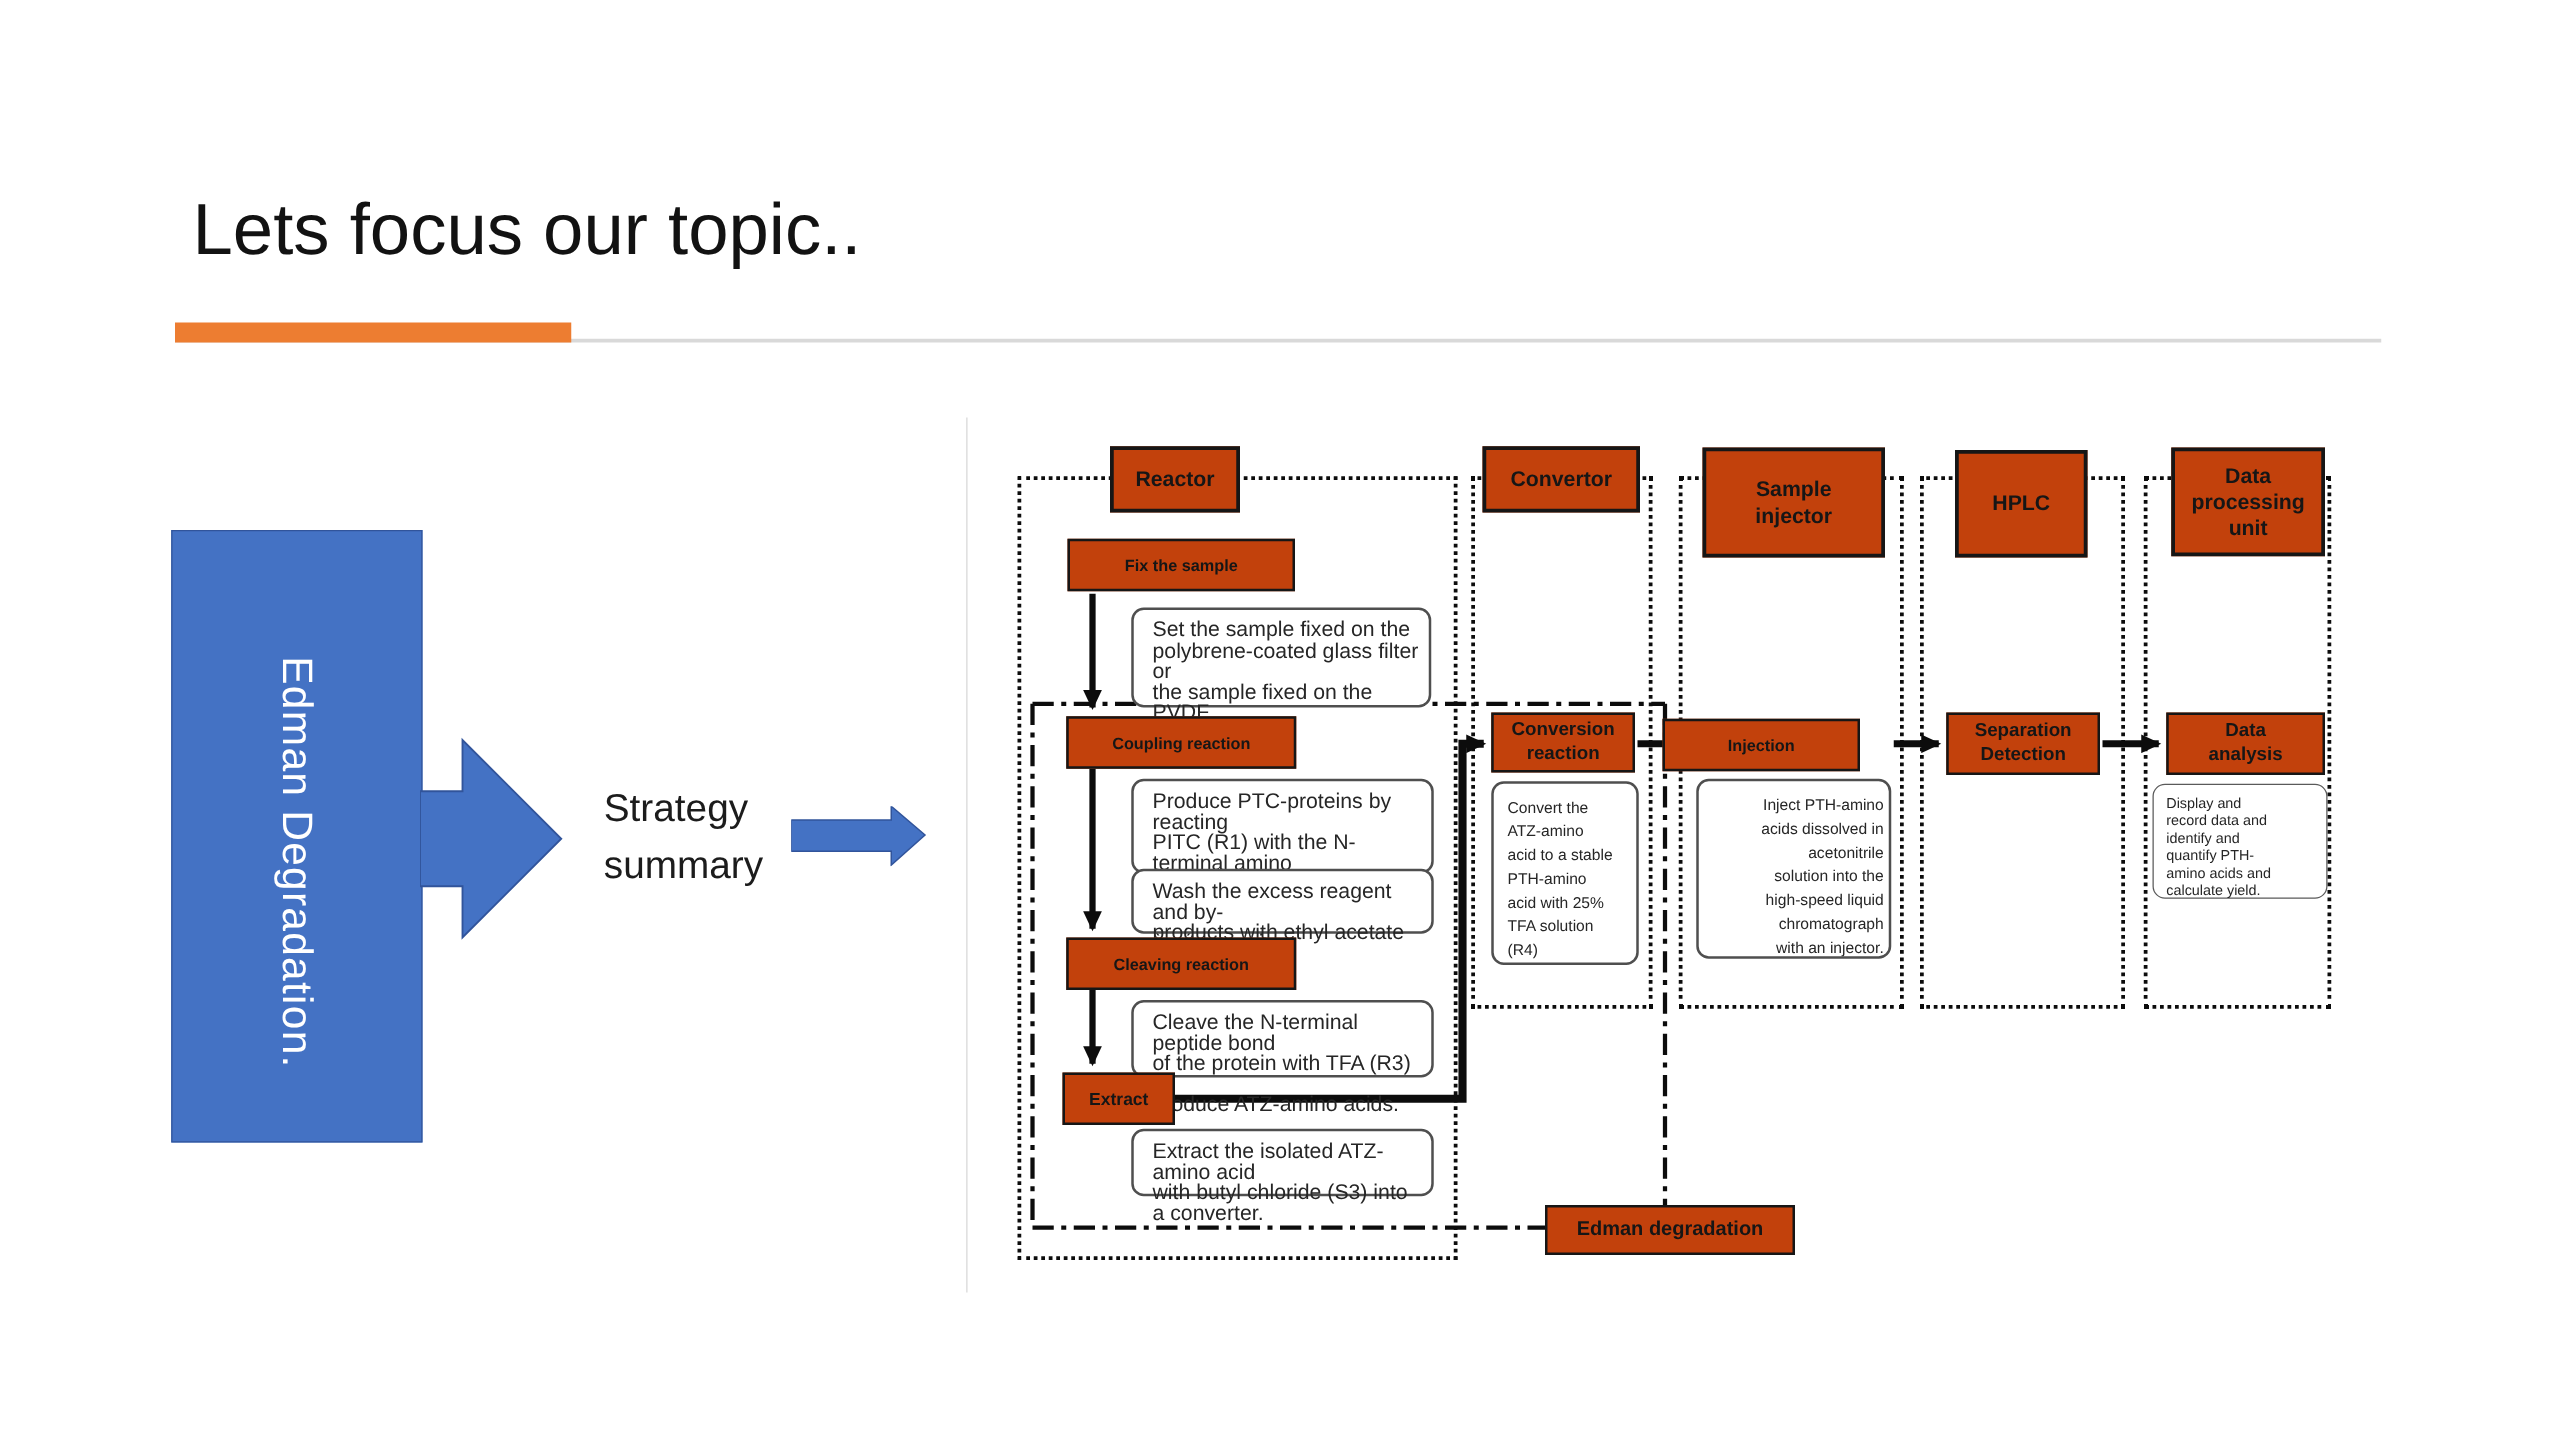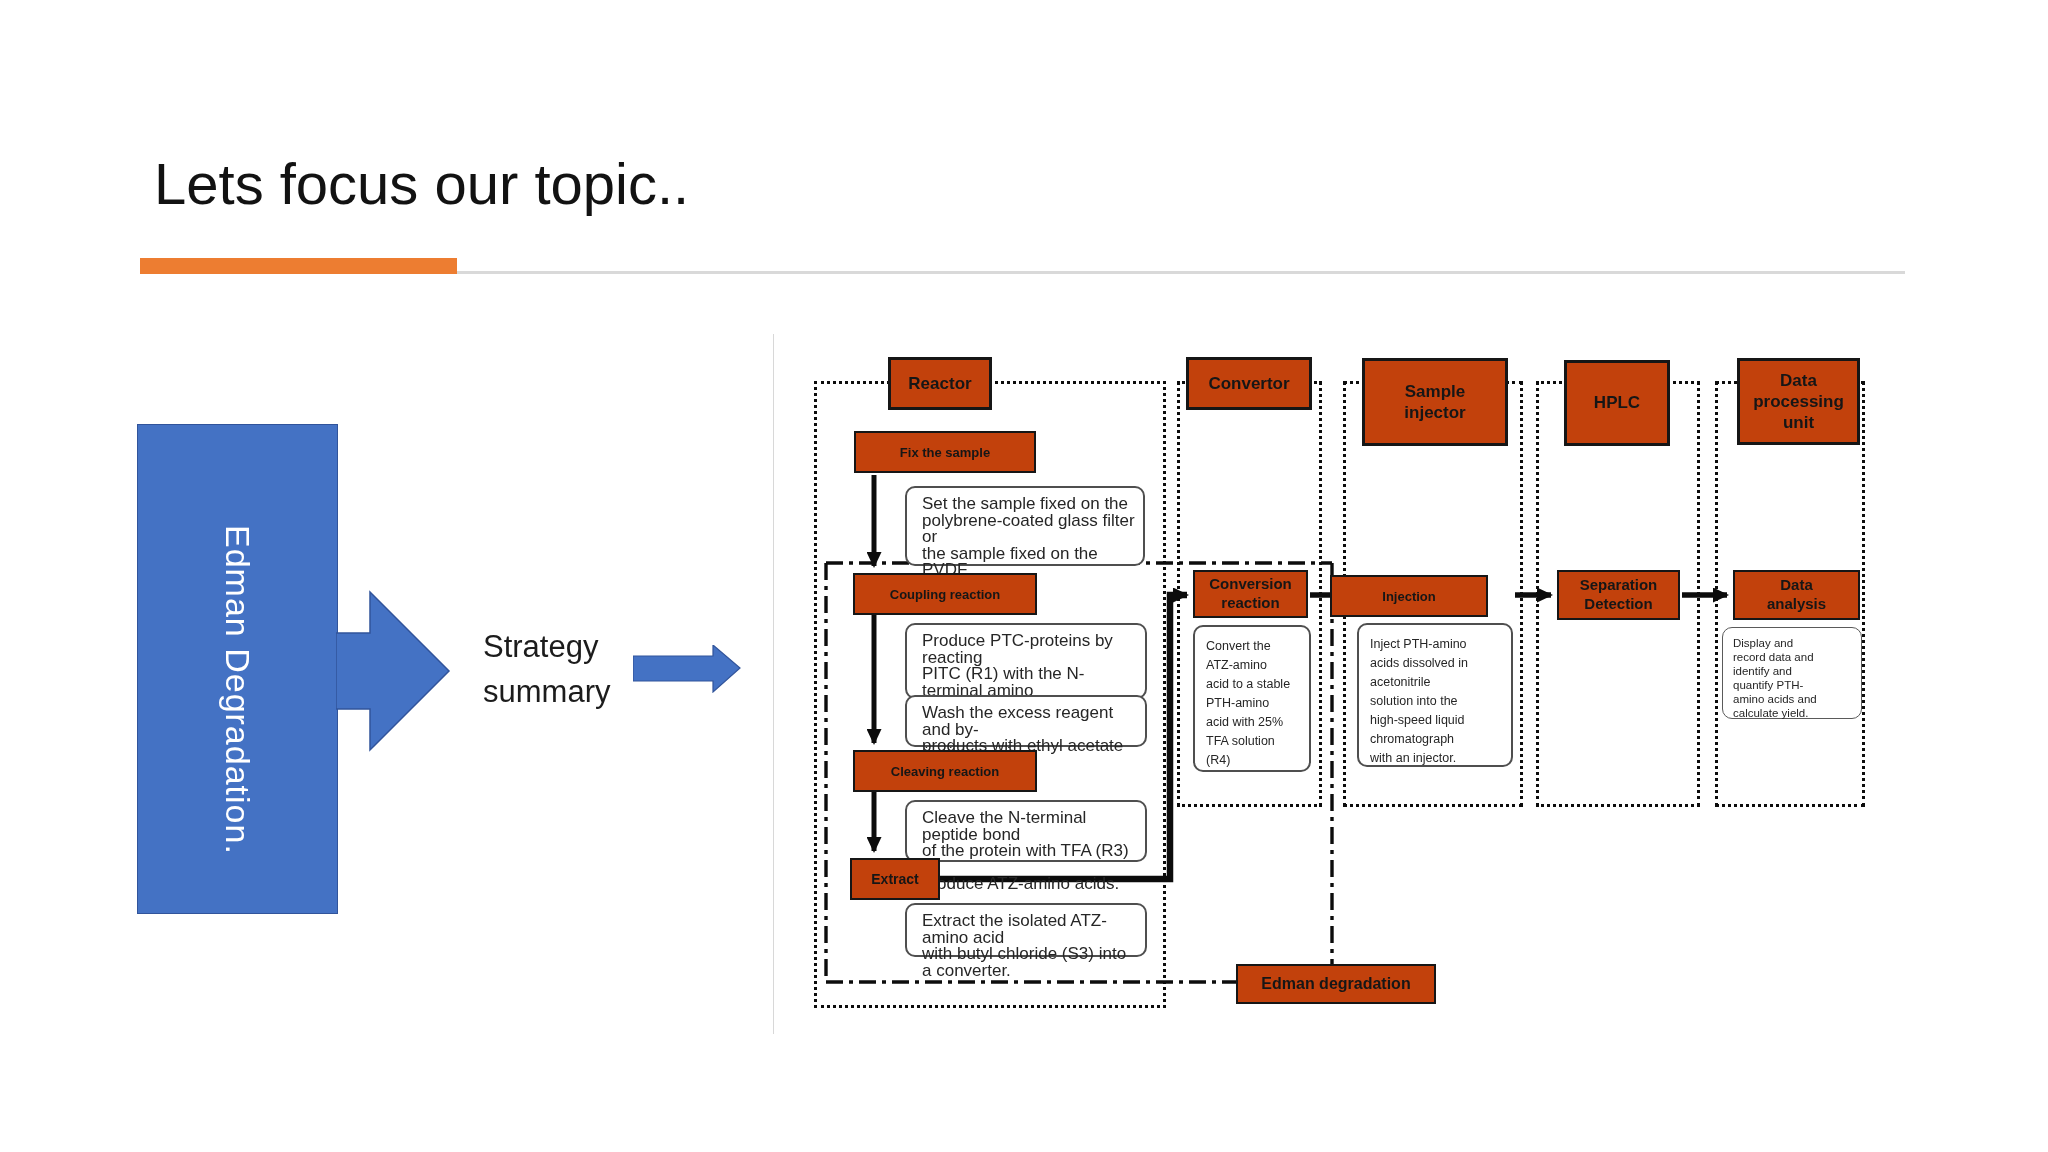--- a/index.html
+++ b/index.html
@@ -72,21 +72,21 @@
   .ds-produce  {left:127px;top:289px;width:242px;height:76px;}
   .ds-wash     {left:127px;top:361px;width:242px;height:52px;}
   .bx-cleaving {left:75px;top:416px;width:184px;height:42px;}
   .ds-cleave   {left:127px;top:466px;width:242px;height:62px;}
   .bx-extract  {left:72px;top:524px;width:90px; height:42px;font-size:14px;}
   .ds-extract  {left:127px;top:569px;width:242px;height:54px;}
 
   .bx-conversion{left:415px;top:236px;width:115px;height:48px;}
   .ds-convert   {left:415px;top:291px;width:118px;height:147px;}
   .bx-injection {left:552px;top:241px;width:158px;height:42px;}
-  .ds-inject    {left:579px;top:289px;width:156px;height:144px;}
+  .ds-inject    {left:579px;top:289px;width:156px;height:144px;text-align:right;}
   .bx-separation{left:779px;top:236px;width:123px;height:50px;border-width:2px;}
   .ds-separate  {left:775px;top:293px;width:147px;height:92px;}
   .bx-analysis  {left:955px;top:236px;width:127px;height:50px;border-width:2px;}
   .ds-display   {left:944px;top:293px;width:140px;height:92px;}
 
   .bx-edman{left:458px;top:630px;width:200px;height:40px;border-width:2px;font-size:16px;}
 </style>
 </head>
 <body>
 

